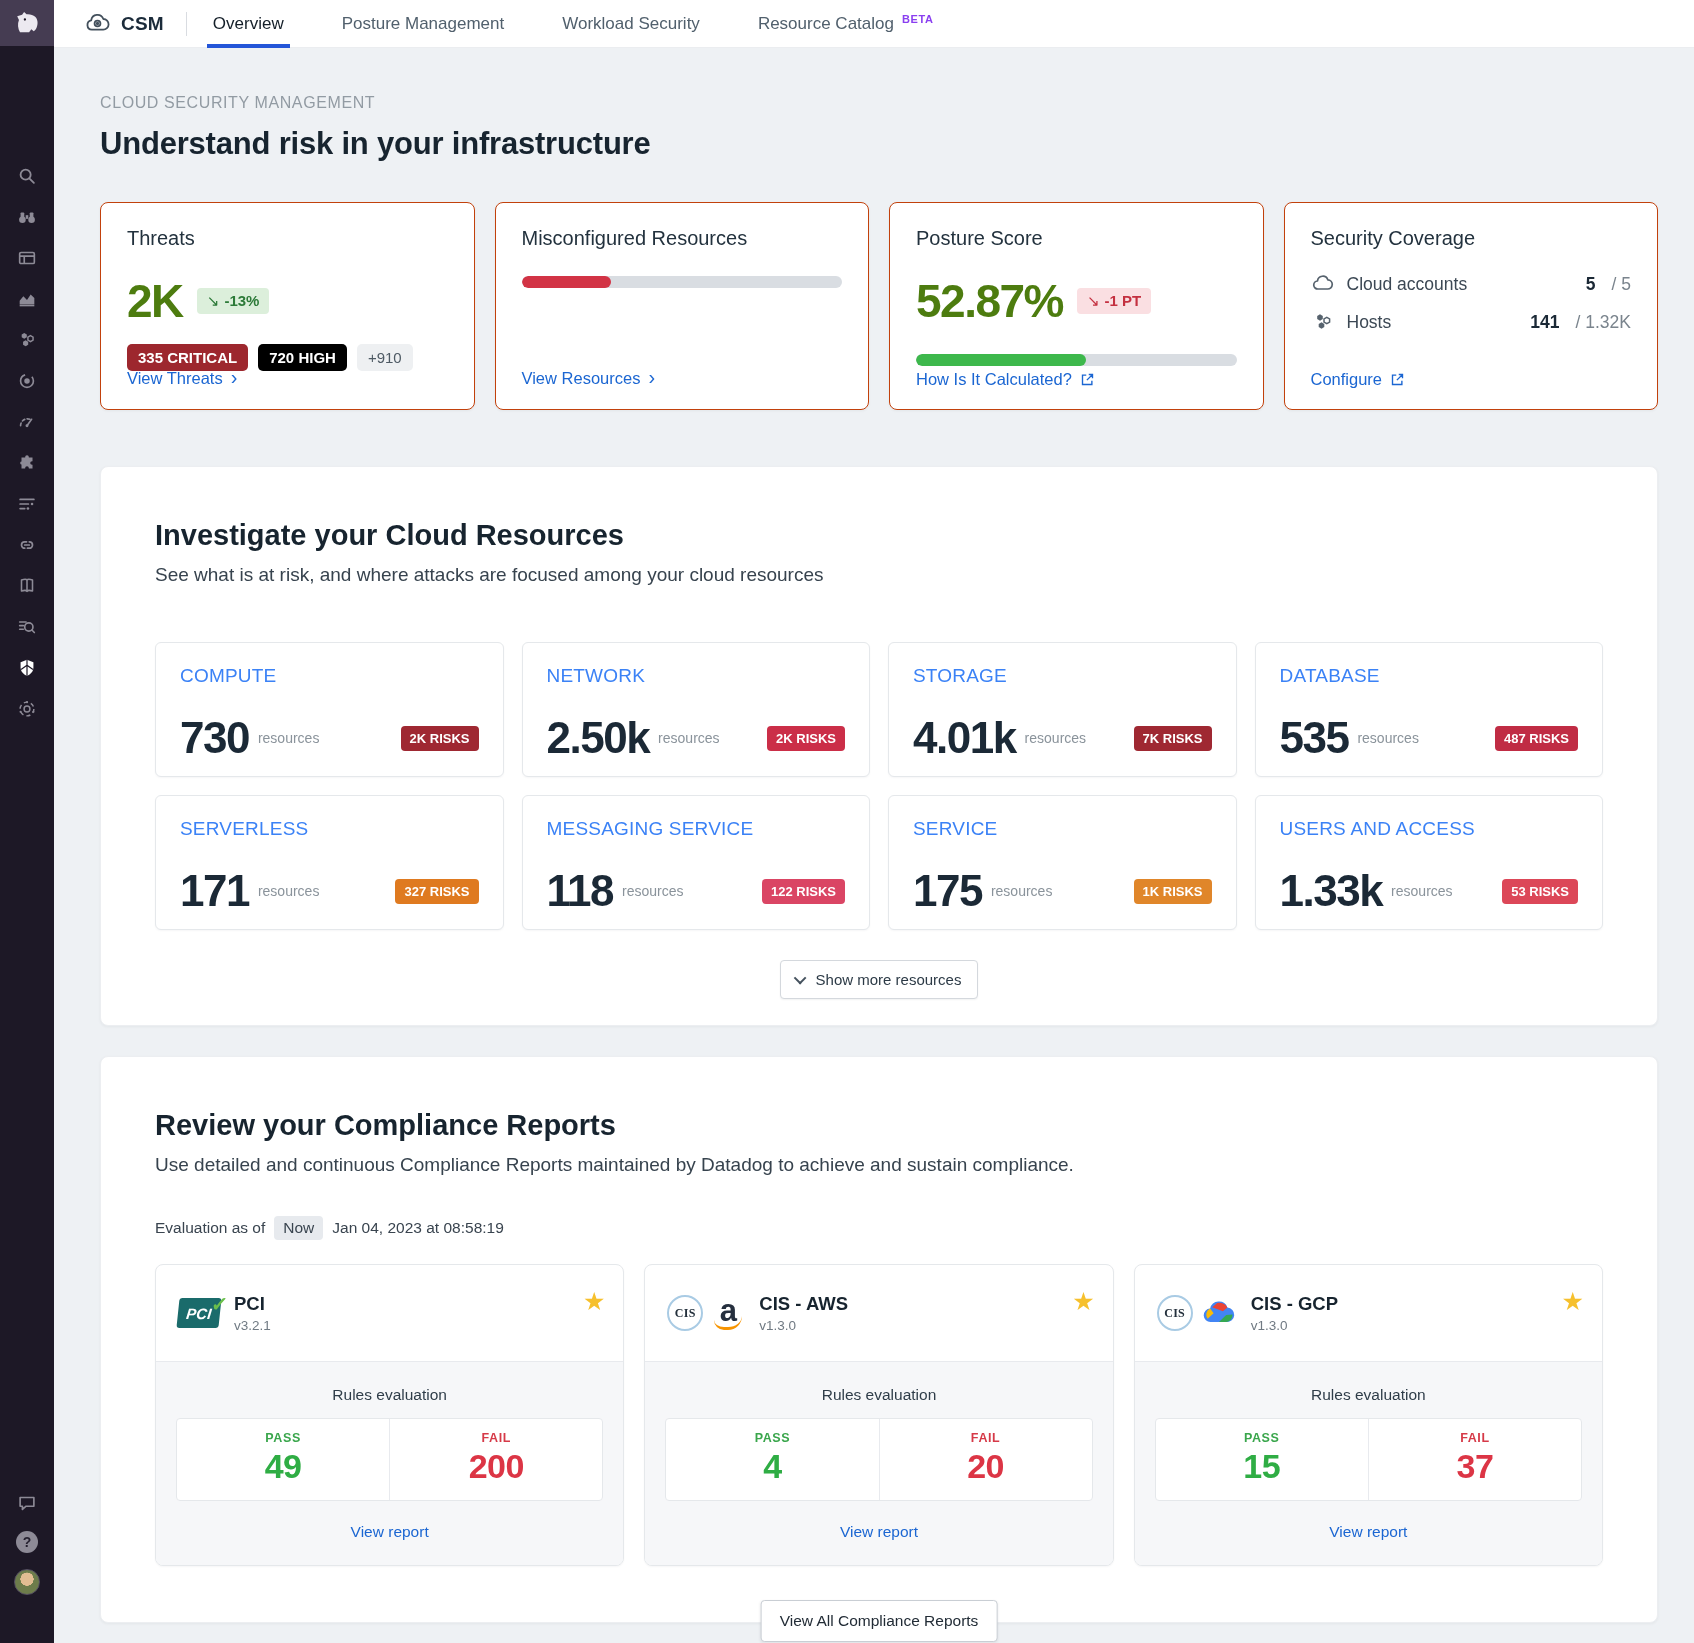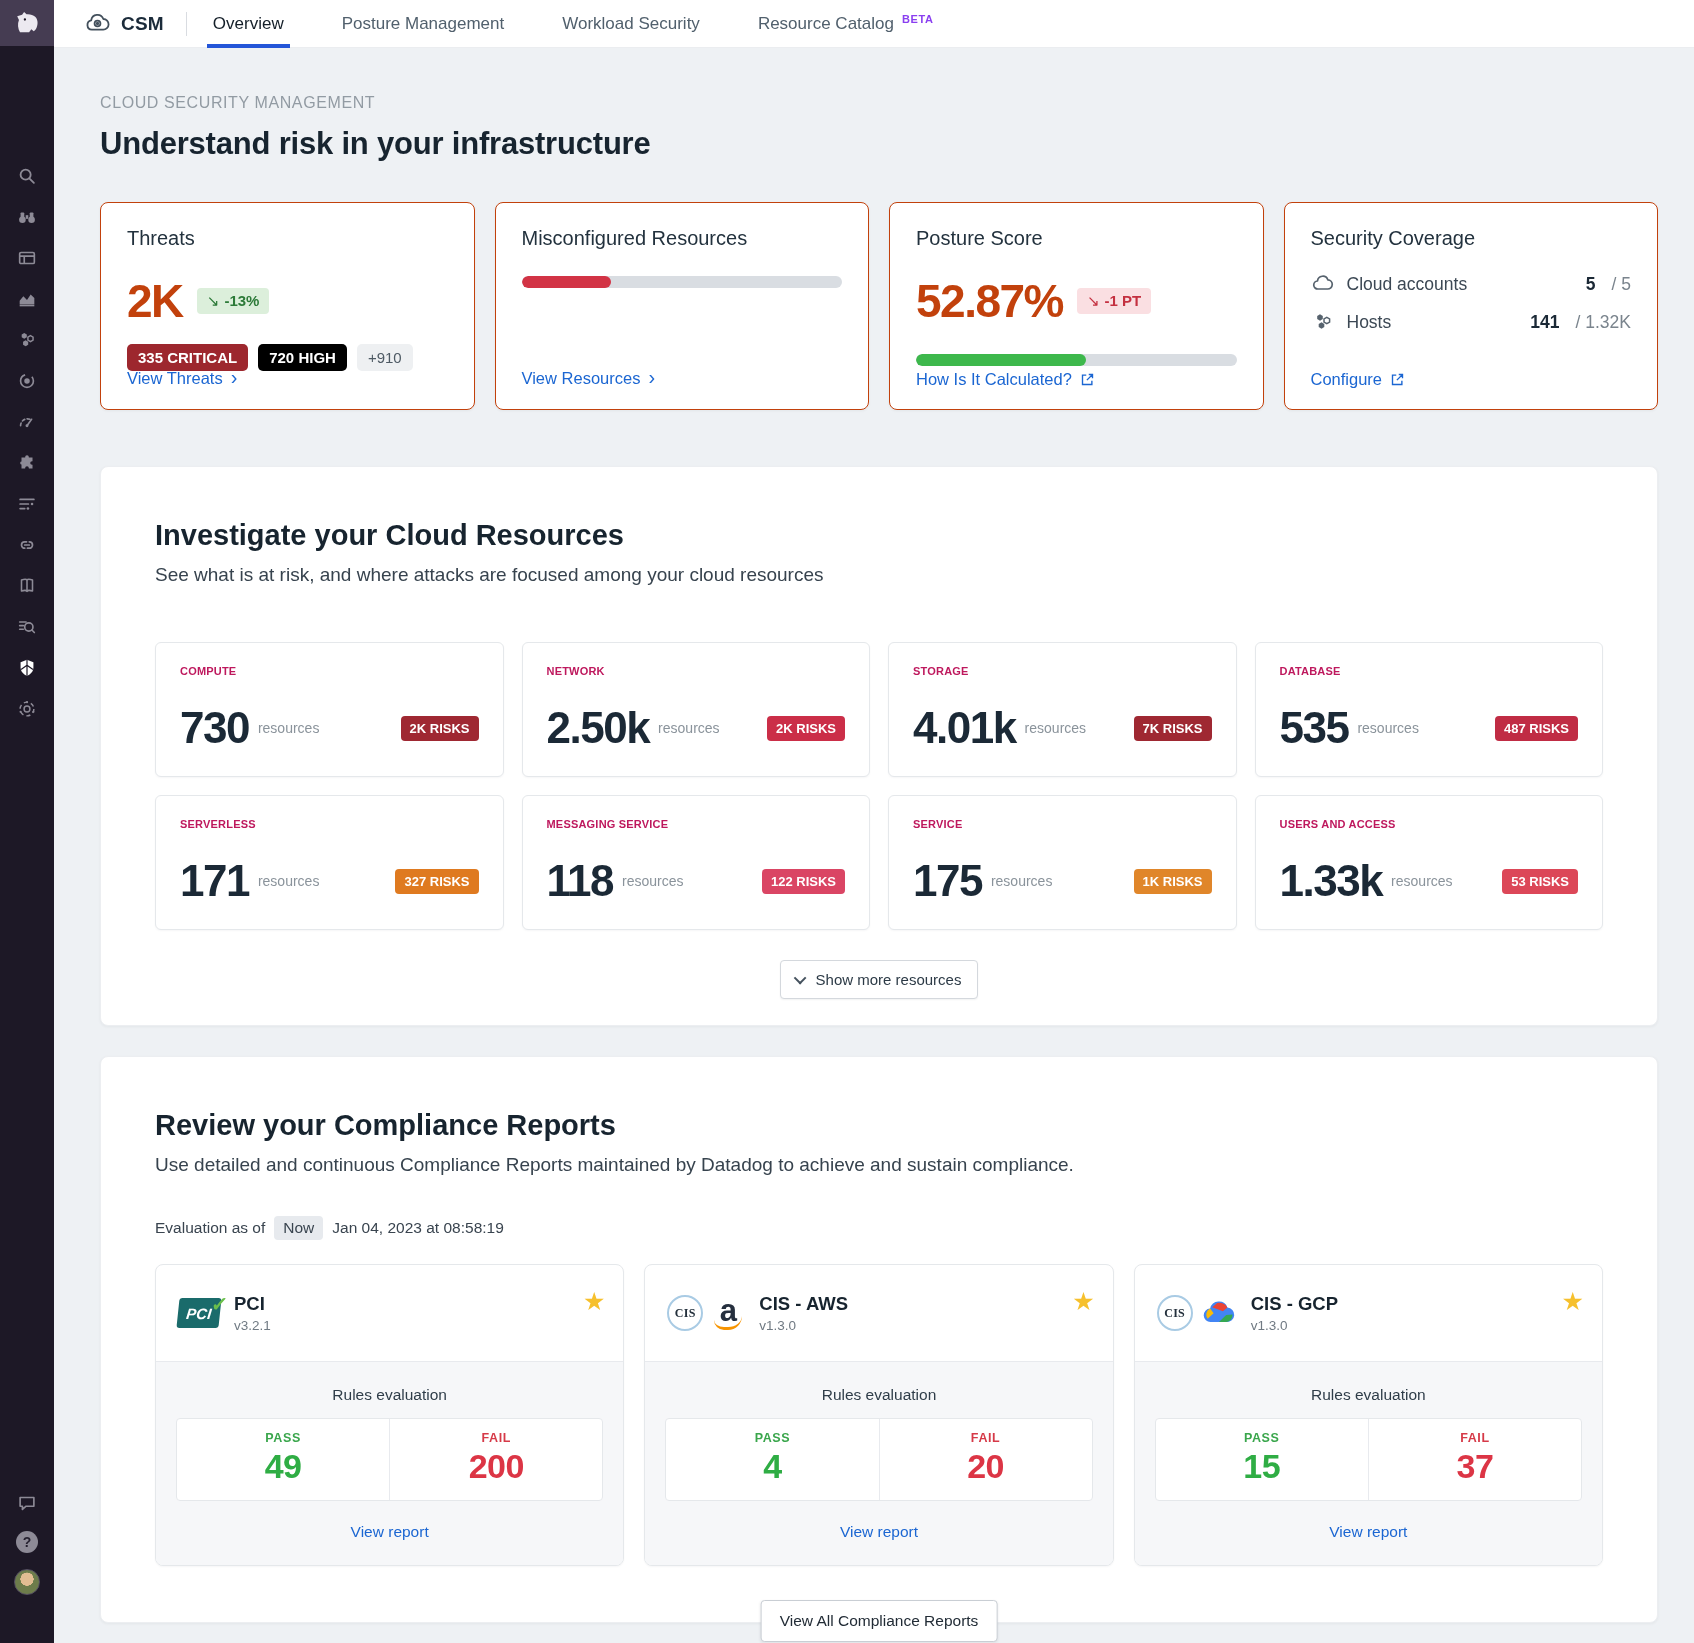--- a/index.html
+++ b/index.html
@@ -58,21 +58,21 @@
   h1 { margin:0 0 40px; font-size:31px; font-weight:700; color:#17242f; letter-spacing:-.2px; }
 
   
   .stat-cards { display:flex; gap:20px; }
   .stat-card {
     flex:1; height:208px; background:#fff; border:1px solid #c2410c; border-radius:8px;
     padding:24px 26px; position:relative; box-shadow:0 1px 3px rgba(20,30,40,.05);
   }
   .stat-title { font-size:20px; color:#23323e; }
   .stat-value-row { margin-top:24px; display:flex; align-items:center; gap:14px; }
-  .stat-value { font-size:46px; font-weight:700; letter-spacing:-1.5px; color:#c2410c; }
+  .stat-value { font-size:46px; font-weight:700; letter-spacing:-1.5px; color:#4d7c0f; }
   .stat-total { font-size:22px; color:#717c85; margin-left:-2px; }
   .trend { font-size:15px; font-weight:700; padding:4px 10px; border-radius:4px; white-space:nowrap; }
   .trend .arrow::before { content:"\2198"; margin-right:5px; font-weight:400; }
   .trend.good { background:#dcefdb; color:#2c7a38; }
   .trend.bad  { background:#fadfe2; color:#c43040; }
   .sev-badges { margin-top:16px; display:flex; gap:10px; align-items:center; }
   .sev { color:#fff; font-weight:700; font-size:15px; padding:5px 11px; border-radius:5px; }
   .sev.critical { background:#9d272e; }
   .sev.high { background:#000000; }
   .sev.more { background:#eef0f2; color:#4e5a64; font-weight:500; }
@@ -98,21 +98,21 @@
   }
   .panel h2 { margin:0 0 12px; font-size:29px; font-weight:700; color:#17242f; }
   .panel .sub { margin:0; font-size:19px; color:#37434e; }
 
   
   .tiles { margin-top:56px; display:grid; grid-template-columns:repeat(4,1fr); gap:18px; }
   .tile {
     height:135px; background:#fff; border:1px solid #e5e8eb; border-radius:6px;
     padding:22px 24px 18px; box-shadow:0 1px 2px rgba(20,30,40,.04); cursor:pointer;
   }
-  .tile-label { font-size:11px; font-weight:700; color:#be185d; letter-spacing:.2px; }
+  .tile-label { font-size:19px; font-weight:400; color:#3b82f6; letter-spacing:.2px; }
   .tile-row { display:flex; align-items:center; margin-top:26px; }
   .tile-count { font-size:44px; font-weight:700; letter-spacing:-1.5px; color:#1b2936; }
   .tile-unit { font-size:14px; color:#8a939b; margin-left:9px; }
   .tile-risk {
     margin-left:auto; align-self:center; color:#fff; font-size:13px; font-weight:700;
     padding:5px 9px; border-radius:4px; white-space:nowrap;
   }
   .show-more {
     margin:30px auto 0; display:flex; align-items:center; gap:10px; cursor:pointer;
     background:#fff; border:1px solid #d4d8dd; border-radius:4px; padding:10px 16px;

